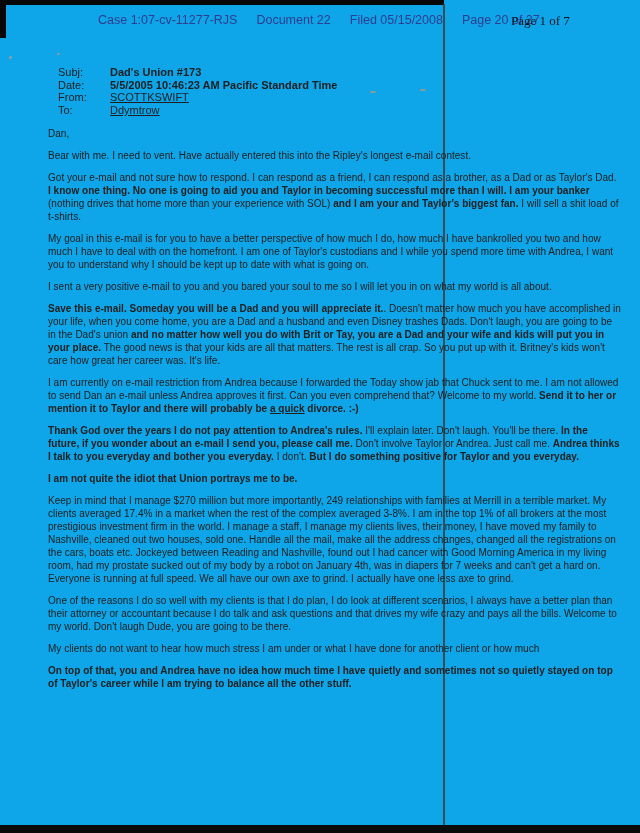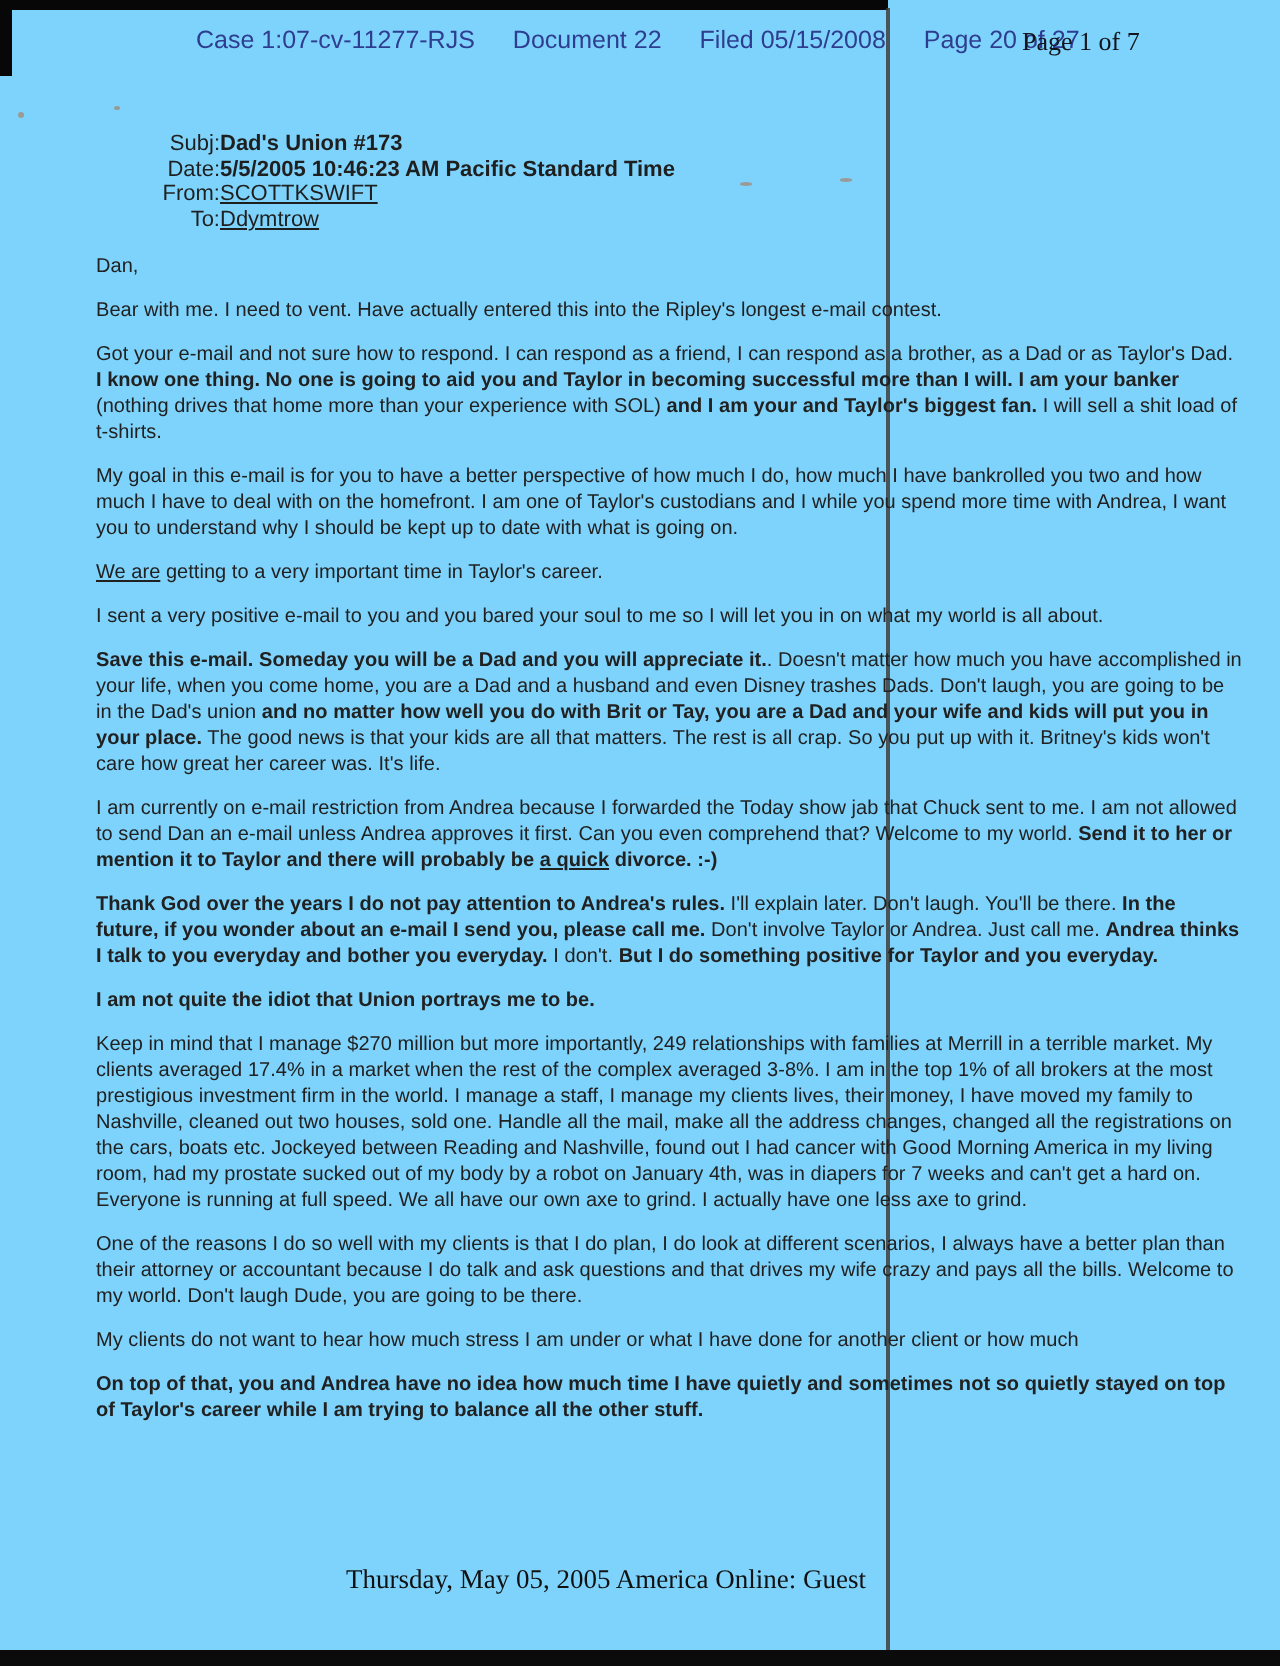--- a/index.html
+++ b/index.html
@@ -1,20 +1,20 @@
 <!DOCTYPE html>
 <html><head>
 <meta charset="utf-8">
 <style>
   html, body { margin: 0; padding: 0; background: #d9d9d6; }
   .page {
     position: relative;
     width: 640px;
     height: 833px;
-    background: #7dd3fc;
+    background: #0ea5e9;
     overflow: hidden;
     font-family: "Liberation Sans", sans-serif;
     color: #1f1f1f;
   }
   
   .top-strip   { position: absolute; left: 0; top: 0; width: 444px; height: 5px; background: #070707; }
   .left-strip  { position: absolute; left: 0; top: 0; width: 6px; height: 38px; background: #070707; }
   .scan-line   { position: absolute; left: 443px; top: 4px; width: 2px; height: 821px; background: #3d3d3d; opacity: .85; }
   .bottom-bar  { position: absolute; left: 0; top: 825px; width: 640px; height: 8px; background: #0b0b0b; }
   .speck       { position: absolute; background: #9a9a96; border-radius: 50%; }
@@ -28,21 +28,21 @@
   }
   .page-overlay {
     position: absolute; top: 13px; left: 511px;
     font-family: "Liberation Serif", serif;
     font-size: 13px; color: #14141c; white-space: nowrap;
   }
 
   
   .email-header { position: absolute; top: 66px; left: 58px; font-size: 11px; line-height: 12.7px; }
   .email-row    { display: flex; }
-  .email-label  { width: 52px; text-align: right; }
+  .email-label  { width: 52px; }
   .val-bold     { font-weight: bold; }
   .val-link     { text-decoration: underline; }
 
   
   .body-text {
     position: absolute; top: 127px; left: 48px; width: 573px;
     font-size: 10px; line-height: 13px; letter-spacing: 0.02px;
     color: #212121;
   }
   .body-text p { margin: 0 0 9px 0; }
@@ -96,27 +96,25 @@
       <span class="val-link">Ddymtrow</span>
     </div>
   </div>
 
   <div class="body-text">
     <p class="salutation">Dan,</p>
 
   <p><span>Bear with me.  I need to vent. Have actually entered this into the Ripley's longest e-mail contest.</span></p>
       <p><span>Got your e-mail and not sure how to respond. I can respond as a friend, I can respond as a brother, as a Dad or as Taylor's Dad.  </span><span class="seg-b">I know one thing.  No one is going to aid you and Taylor in becoming successful more than I will.  I am your banker</span><span> (nothing drives that home more than your experience with SOL) </span><span class="seg-b">and I am your and Taylor's biggest fan.</span><span>  I will sell a shit load of t-shirts.</span></p>
       <p><span>My goal in this e-mail is for you to have a better perspective of how much I do, how much I have bankrolled you two and how much I have to deal with on the homefront.  I am one of Taylor's custodians and I while you spend more time with Andrea, I want you to understand why I should be kept up to date with what is going on.</span></p>
-      <p><span class="seg-u">We are</span><span> getting to a very important time in Taylor's career.</span></p>
       <p><span>I sent a very positive e-mail to you and you bared your soul to me so I will let you in on what my world is all about.</span></p>
       <p><span class="seg-b">Save this e-mail.  Someday you will be a Dad and you will appreciate it.</span><span>.  Doesn't matter how much you have accomplished in your life, when you come home, you are a Dad  and a husband and even Disney trashes Dads.  Don't laugh, you are going to be in the Dad's  union </span><span class="seg-b">and no matter how well you do with Brit or Tay, you are a Dad and your wife and kids will put you in your place.</span><span>  The good news is that your kids are all that matters.  The rest is all crap.  So you put up with it. Britney's kids won't care how great her career was.  It's life.</span></p>
       <p><span>I am currently on e-mail restriction from Andrea because I forwarded the Today show jab that Chuck sent to me.  I am not allowed to send Dan an e-mail unless Andrea approves it first.  Can you even comprehend that? Welcome to my world.  </span><span class="seg-b">Send it to her or mention it to Taylor and there will probably be </span><span class="seg-b seg-u">a quick</span><span class="seg-b"> divorce.   :-)</span></p>
       <p><span class="seg-b">Thank God over the years I do not pay attention to Andrea's rules.</span><span>  I'll explain later.  Don't laugh.  You'll be there.  </span><span class="seg-b">In the future, if you wonder about an e-mail I send you, please call me.</span><span>  Don't involve Taylor or Andrea.  Just call me.  </span><span class="seg-b">Andrea thinks I talk to you everyday and bother you everyday.</span><span>  I don't.  </span><span class="seg-b">But I do something positive for Taylor and you everyday.</span></p>
       <p><span class="seg-b">I am not quite the idiot that Union portrays me to be.</span></p>
       <p><span>Keep in mind that I manage $270 million but more importantly, 249 relationships with families at Merrill in a terrible market.  My clients averaged 17.4% in a market when the rest of the complex averaged 3-8%.  I am in the top 1% of all brokers at the most prestigious investment firm in the world.  I manage a staff, I manage my clients lives, their money, I have moved my family to Nashville, cleaned out two houses, sold one.  Handle all the mail, make all the address changes, changed all the registrations on the cars, boats etc.  Jockeyed between Reading and Nashville, found out I had cancer with Good Morning America in my living room, had my prostate sucked out of my body by a robot on January 4th, was in diapers for 7 weeks and can't get a hard on. Everyone is running at full speed. We all have our own axe to grind.  I actually have one less axe to grind.</span></p>
       <p><span>One of the reasons I do so well with my clients is that I do plan, I do look at different scenarios, I always have a better plan than their attorney or accountant because I do talk and ask questions and that drives my wife crazy and pays all the bills. Welcome to my world.  Don't laugh Dude, you are going to be there.</span></p>
       <p><span>My clients do not want to hear how much stress I am under or what I have done for another client or how much</span></p>
       <p><span class="seg-b">On top of that, you and Andrea have no idea how much time I have quietly and sometimes not so quietly stayed on top of Taylor's career while I am trying to balance all the other stuff.</span></p>
     </div>
 
-  <div class="footer">Thursday, May 05, 2005 America Online: Guest</div>
 
 </div>
 
 </body></html>

